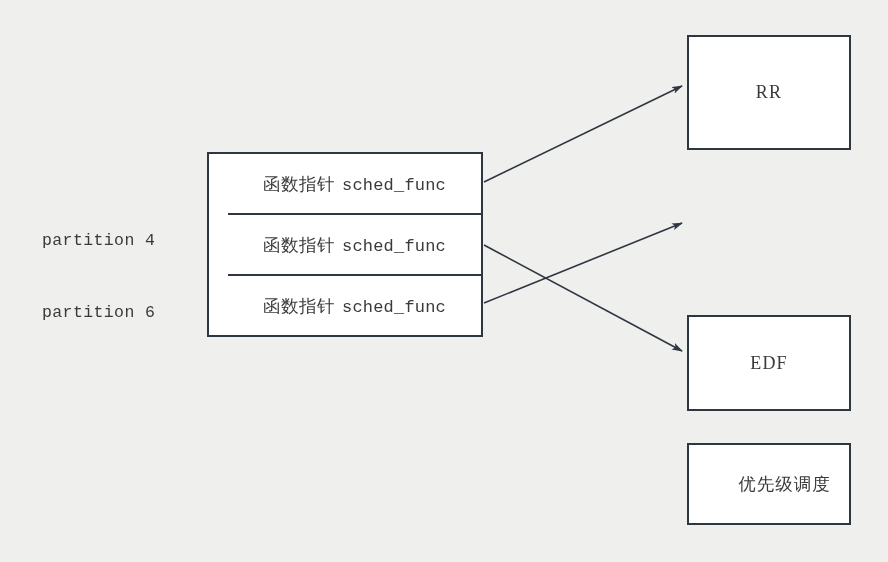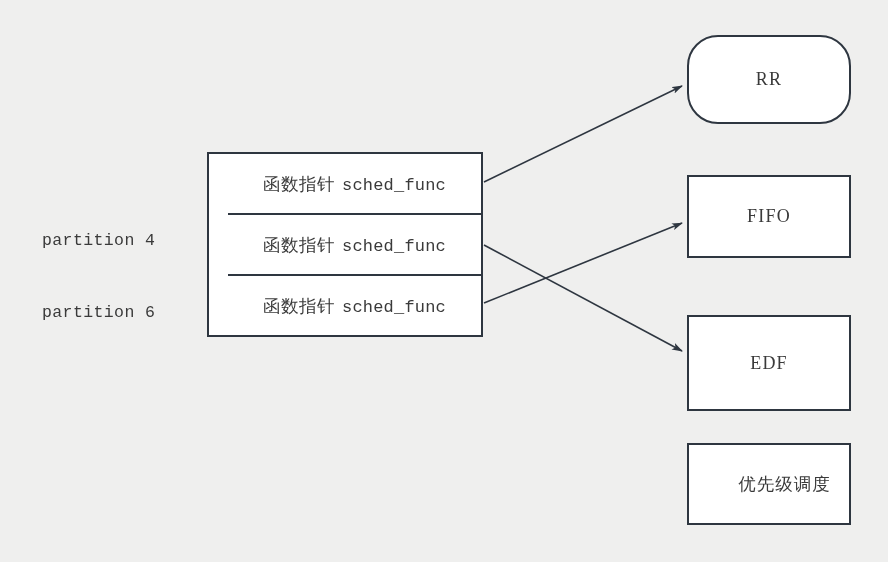--- a/index.html
+++ b/index.html
@@ -105,21 +105,21 @@
     font-family: "Liberation Serif", "DejaVu Serif", serif;
     font-size: 18px;
     letter-spacing: 1.2px;
   }
   .policy-box .label-cjk {
     font-family: "DejaVu Sans", "Liberation Sans", sans-serif;
     font-size: 17.5px;
     letter-spacing: 1px;
     margin-left: 31px;
   }
-  #policy-rr   { top: 35px;  height: 89px; border-radius: 31px; }
+  #policy-rr   { top: 35px;  height: 115px; }
   #policy-fifo { top: 175px; height: 83px; }
   #policy-edf  { top: 315px; height: 96px; }
   #policy-prio { top: 443px; height: 82px; }
 </style>
 </head>
 <body>
 
 <div id="canvas">
 
   <svg id="edges" viewBox="0 0 888 562" width="888" height="562">
@@ -158,23 +158,20 @@
         <span class="cjk">函数指针</span><span class="mono">sched_func</span>
       </span>
     </div>
 
   </div>
 
   <div class="policy-box" id="policy-rr">
     <span class="label-latin">RR</span>
   </div>
 
-  <div class="policy-box" id="policy-fifo">
-    <span class="label-latin">FIFO</span>
-  </div>
 
   <div class="policy-box" id="policy-edf">
     <span class="label-latin">EDF</span>
   </div>
 
   <div class="policy-box" id="policy-prio">
     <span class="label-cjk">优先级调度</span>
   </div>
 
 </div>

